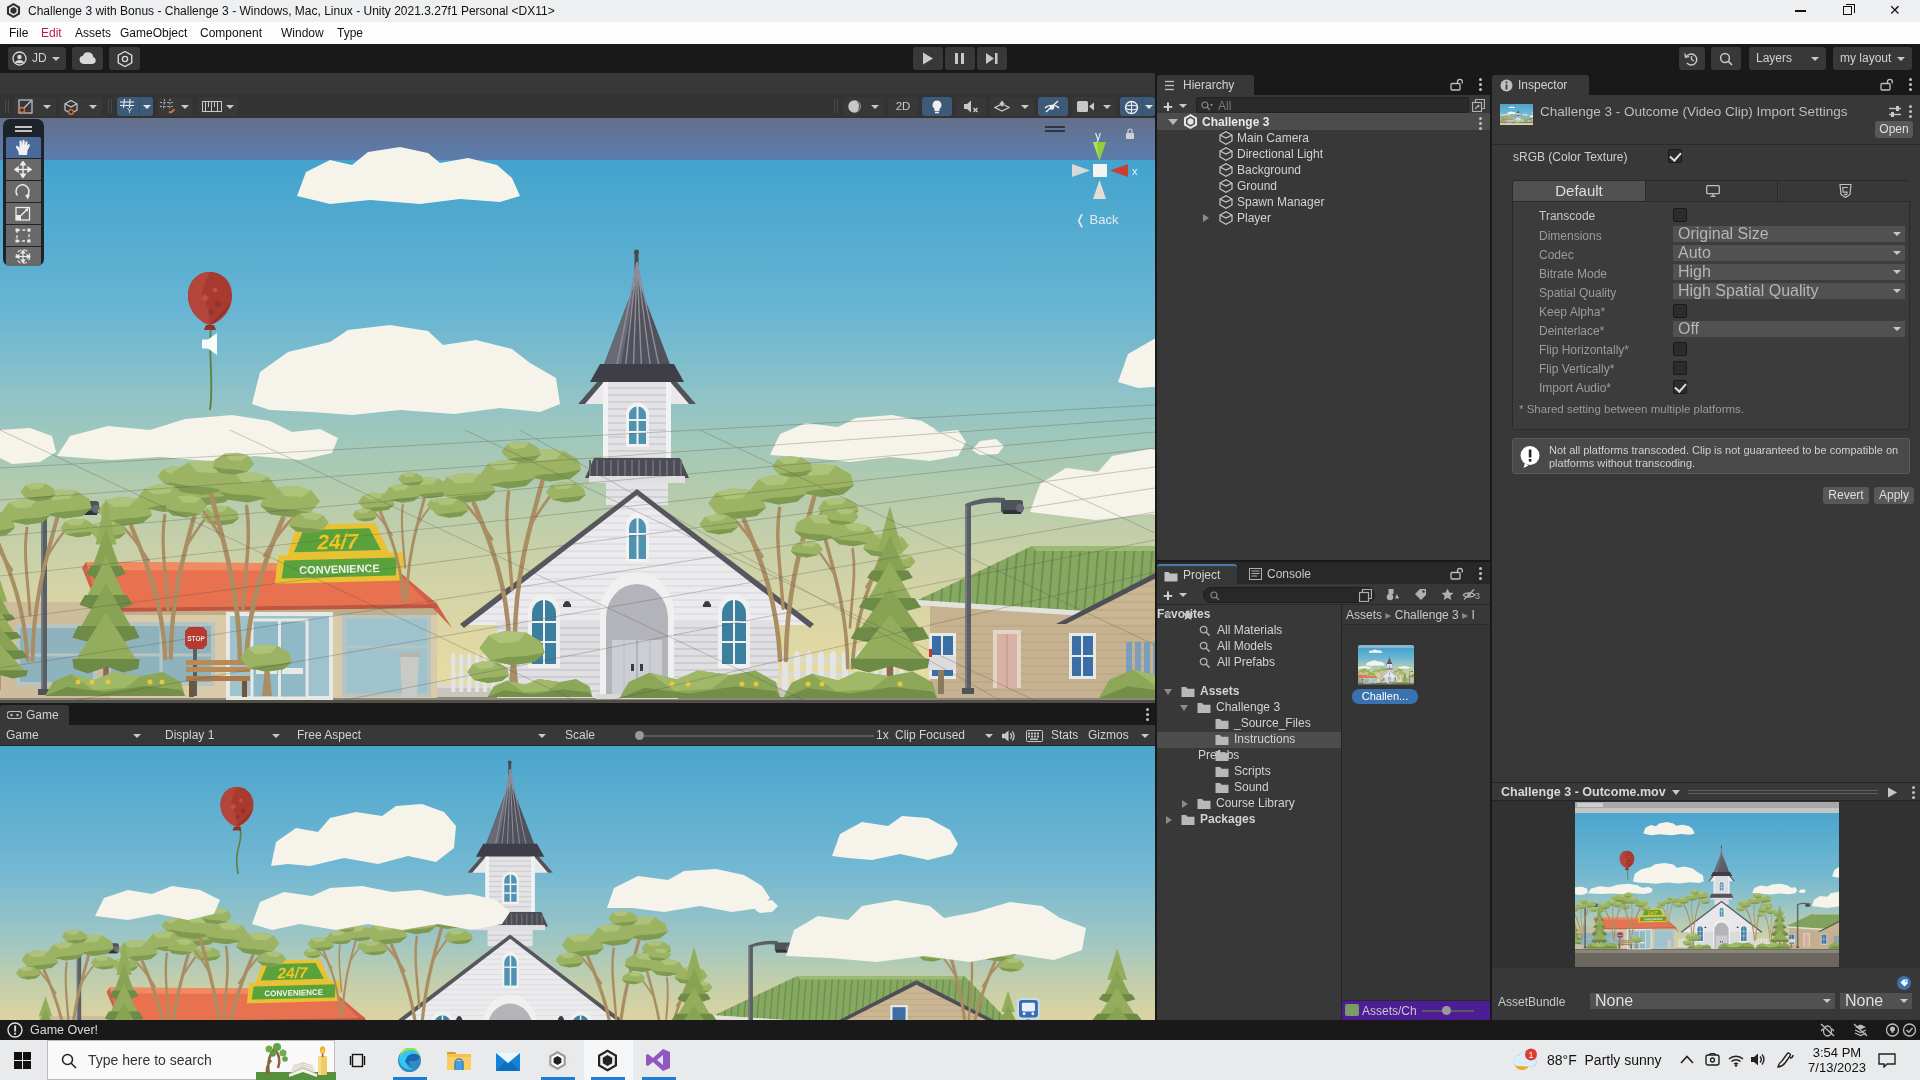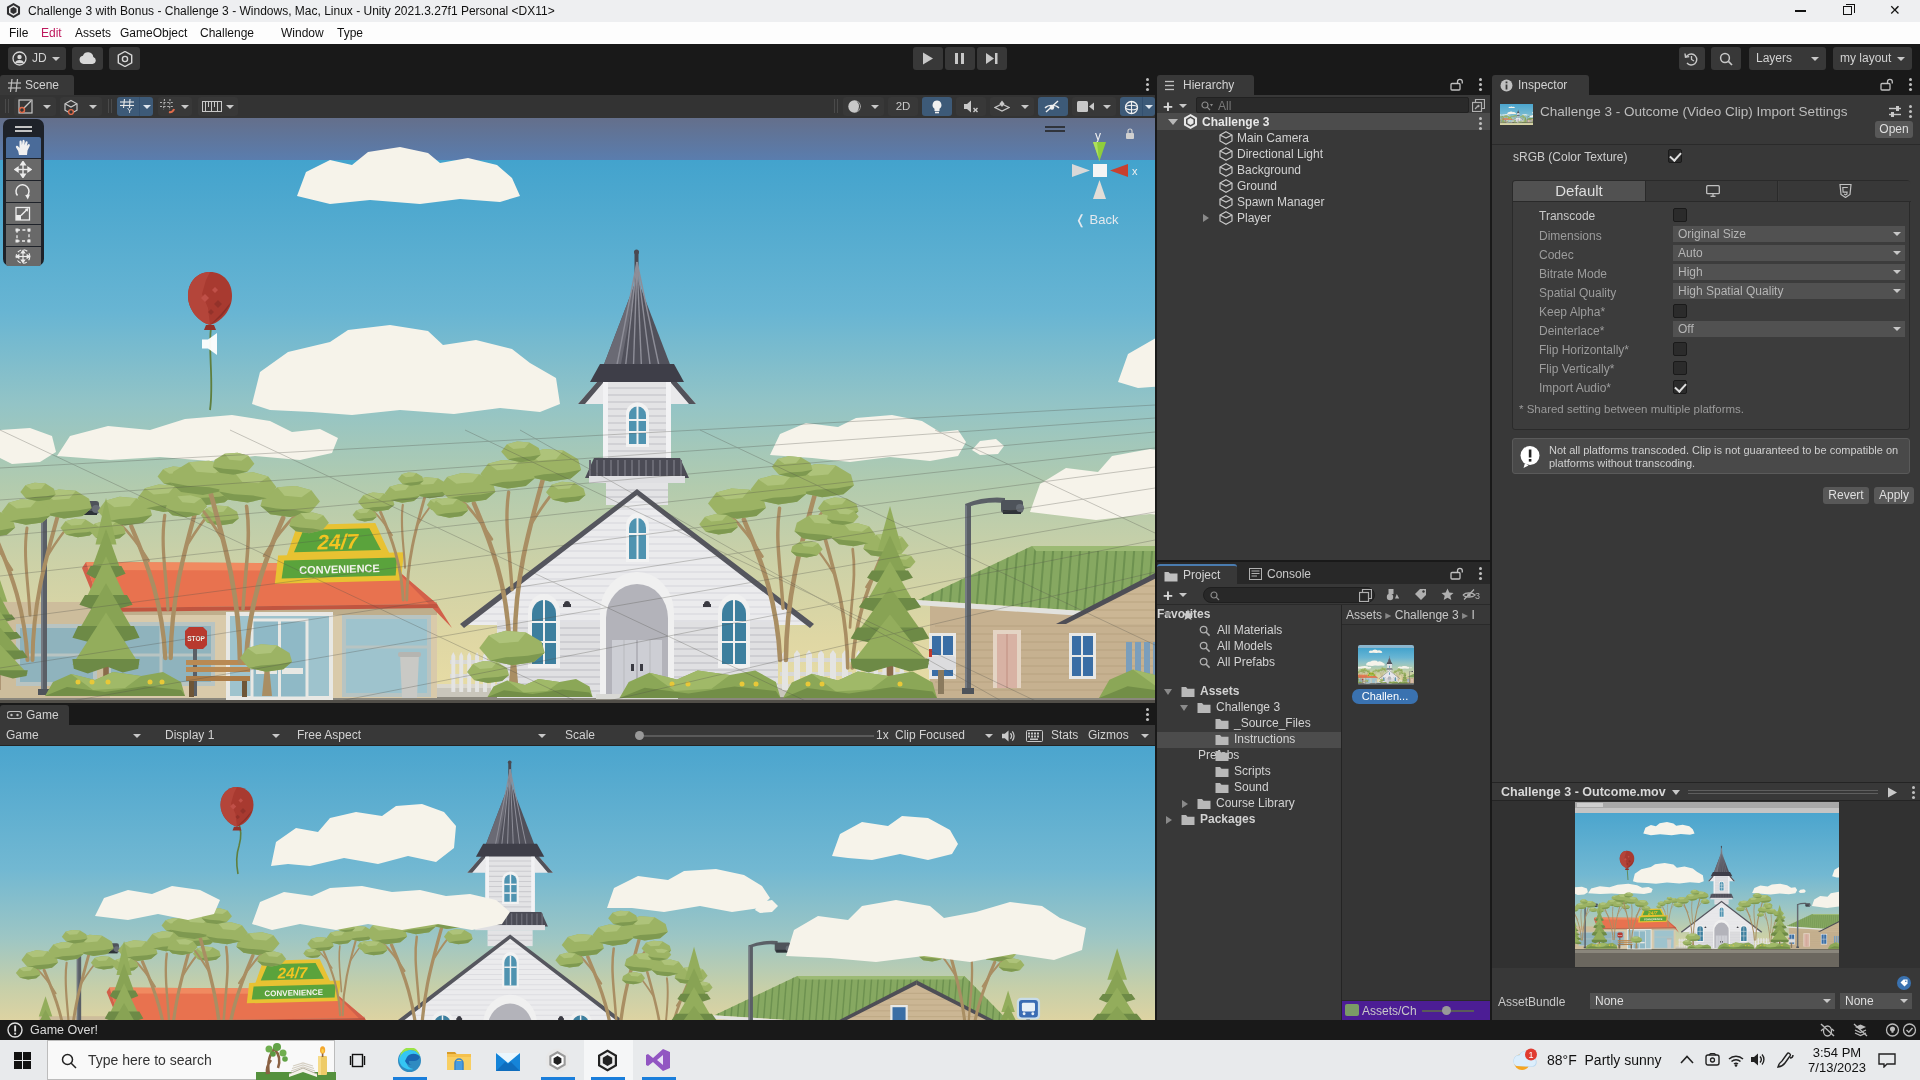--- a/index.html
+++ b/index.html
@@ -1,20 +1,20 @@
 <!DOCTYPE html>
 <html><head>
 <meta charset="utf-8">
 <style>
 *{margin:0;padding:0;box-sizing:border-box}
 html,body{width:1920px;height:1080px;overflow:hidden;background:#191919;font-family:"Liberation Sans",sans-serif;}
 .abs{position:absolute}
 .txt{color:#d2d2d2;font-size:12px;white-space:nowrap}
 .btn{position:absolute;background:#383838;border-radius:3px;color:#dfdfdf}
-.dd{position:absolute;background:#515151;border-radius:0;color:#dfdfdf;font-size:12px;line-height:16px;padding-left:5px}
+.dd{position:absolute;background:#515151;border-radius:0;color:#dfdfdf;font-size:16px;line-height:16px;padding-left:5px}
 .dd .ar{position:absolute;right:4px;top:6px;width:0;height:0;border-left:4px solid transparent;border-right:4px solid transparent;border-top:4px solid #c8c8c8}
 .tabbar{position:absolute;background:#191919}
 .tab{position:absolute;top:2px;height:20px;background:#383838;color:#d2d2d2;font-size:12px;border-radius:3px 3px 0 0;line-height:20px}
 .chk{position:absolute;width:14px;height:14px;background:#2b2b2b;border:1px solid #1a1a1a;border-radius:2px}
 .chk.on:after{content:"";position:absolute;left:3px;top:0px;width:5px;height:9px;border:solid #dfdfdf;border-width:0 2px 2px 0;transform:rotate(42deg)}
 .kebab{position:absolute;width:3px;height:3px;background:#c0c0c0;border-radius:50%;box-shadow:0 5px 0 #c0c0c0,0 10px 0 #c0c0c0}
 .hrow{position:absolute;left:62px;height:16px;color:#d2d2d2;font-size:12px}
 .hrow .cube{position:absolute;left:0;top:1px;width:14px;height:14px}
 .hrow span{position:absolute;left:18px;top:1px;white-space:nowrap}
 .prow{position:absolute;height:16px;color:#d2d2d2;font-size:12px;white-space:nowrap}
@@ -39,21 +39,21 @@
   <div class="abs" style="left:1846px;top:4px;width:9px;height:9px;border:1.5px solid #111;border-bottom:none;border-left:none"></div>
   <div class="abs" style="left:1843px;top:6px;width:9px;height:9px;border:1.5px solid #111;background:#eeeff1"></div>
   <div class="abs" style="left:1889px;top:2px;color:#111;font-size:14px">✕</div>
 </div>
 
 <div class="abs" style="left:0;top:22px;width:1920px;height:22px;background:#fdfdfd">
   <div class="abs txt" style="left:9px;top:4px;color:#111">File</div>
   <div class="abs txt" style="left:41px;top:4px;color:#be185d">Edit</div>
   <div class="abs txt" style="left:75px;top:4px;color:#111">Assets</div>
   <div class="abs txt" style="left:120px;top:4px;color:#111">GameObject</div>
-  <div class="abs txt" style="left:200px;top:4px;color:#111">Challenge</div>
+  <div class="abs txt" style="left:200px;top:4px;color:#111">Component</div>
   <div class="abs txt" style="left:281px;top:4px;color:#111">Window</div>
   <div class="abs txt" style="left:337px;top:4px;color:#111">Type</div>
 </div>
 
 <div class="abs" style="left:0;top:44px;width:1920px;height:29px;background:#191919">
   <div class="btn" style="left:8px;top:3px;width:58px;height:23px">
     <svg class="abs" style="left:4px;top:4px" width="15" height="15" viewBox="0 0 15 15">
         <circle cx="7.5" cy="7.5" r="6.5" fill="none" stroke="#d8d8d8" stroke-width="1.3"></circle>
         <circle cx="7.5" cy="6" r="2.2" fill="#d8d8d8"></circle>
         <path d="M2.8,12.2 a5,5 0 0 1 9.4,0" fill="#d8d8d8"></path>
@@ -106,34 +106,20 @@
       <div class="abs txt" style="left:7px;top:4px">Layers</div>
       <div class="abs" style="right:7px;top:10px;width:0;height:0;border-left:4px solid transparent;border-right:4px solid transparent;border-top:4px solid #c8c8c8"></div>
     </div>
   <div class="btn" style="left:1833px;top:3px;width:79px;height:23px">
       <div class="abs txt" style="left:7px;top:4px">my layout</div>
       <div class="abs" style="right:7px;top:10px;width:0;height:0;border-left:4px solid transparent;border-right:4px solid transparent;border-top:4px solid #c8c8c8"></div>
     </div>
 </div>
 
 <div class="abs" style="left:0;top:73px;width:1155px;height:630px;background:#383838">
-  <div class="tabbar abs" style="left:0;top:0;width:1155px;height:22px">
-    <div class="tab" style="left:0;width:74px">
-      <svg class="abs" style="left:8px;top:4px" width="13" height="13" viewBox="0 0 13 13">
-          <g stroke="#c0c0c0" stroke-width="1.2">
-            <line x1="4" y1="0" x2="2.5" y2="13"></line>
-            <line x1="9.5" y1="0" x2="8" y2="13"></line>
-            <line x1="0" y1="4" x2="13" y2="4"></line>
-            <line x1="0" y1="9" x2="13" y2="9"></line>
-          </g>
-        </svg>
-      <span style="margin-left:25px">Scene</span>
-    </div>
-    <div class="kebab" style="right:6px;top:5px"></div>
-  </div>
 
   <div class="abs" style="left:0;top:22px;width:1155px;height:23px;background:#333333">
     <div class="abs" style="left:5px;top:4px;width:1px;height:14px;background:#4a4a4a"></div>
       <div class="abs" style="left:8px;top:4px;width:1px;height:14px;background:#4a4a4a"></div>
     <div class="btn" style="left:14px;top:2px;width:42px;height:19px">
         <svg class="abs" style="left:4px;top:2px" width="15" height="15" viewBox="0 0 15 15">
           <rect x="1" y="1" width="13" height="13" fill="none" stroke="#c8c8c8" stroke-width="1.2"></rect>
           <line x1="13" y1="2" x2="5" y2="10" stroke="#c8c8c8" stroke-width="1.2"></line>
           <circle cx="4" cy="11" r="2.5" fill="#333" stroke="#e06b4a" stroke-width="1.4"></circle>
         </svg>

